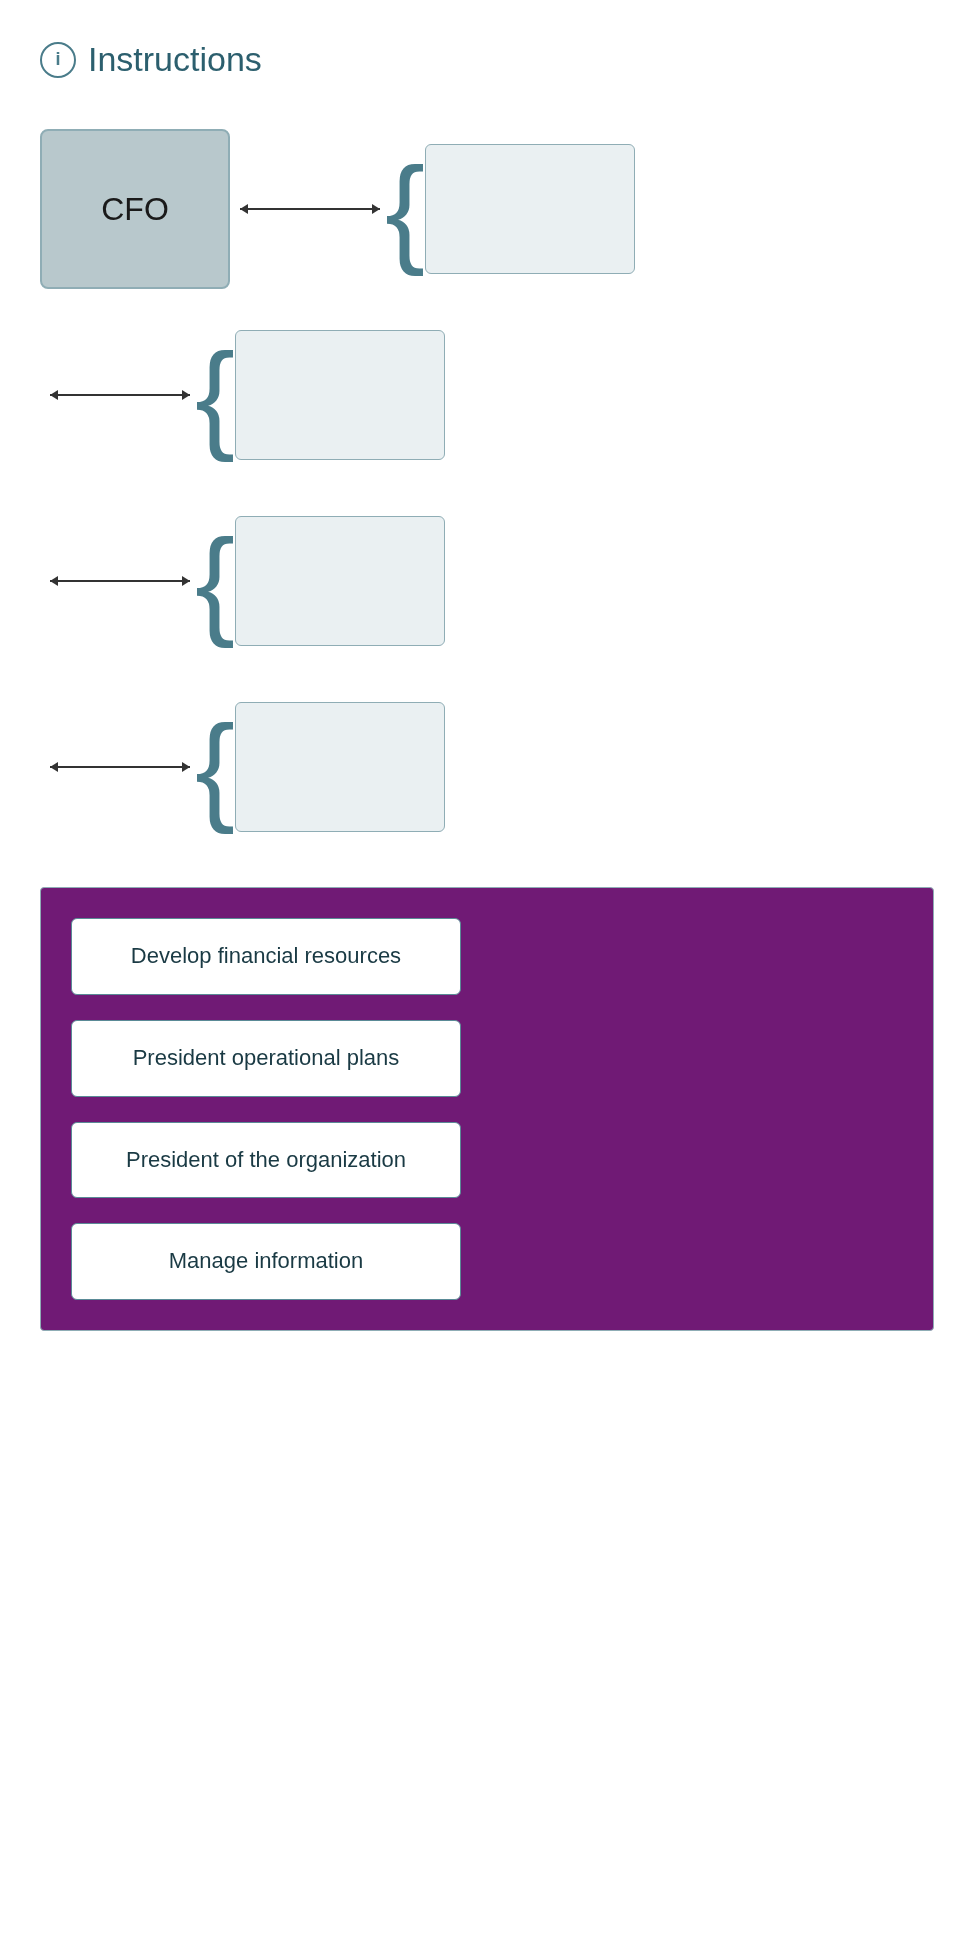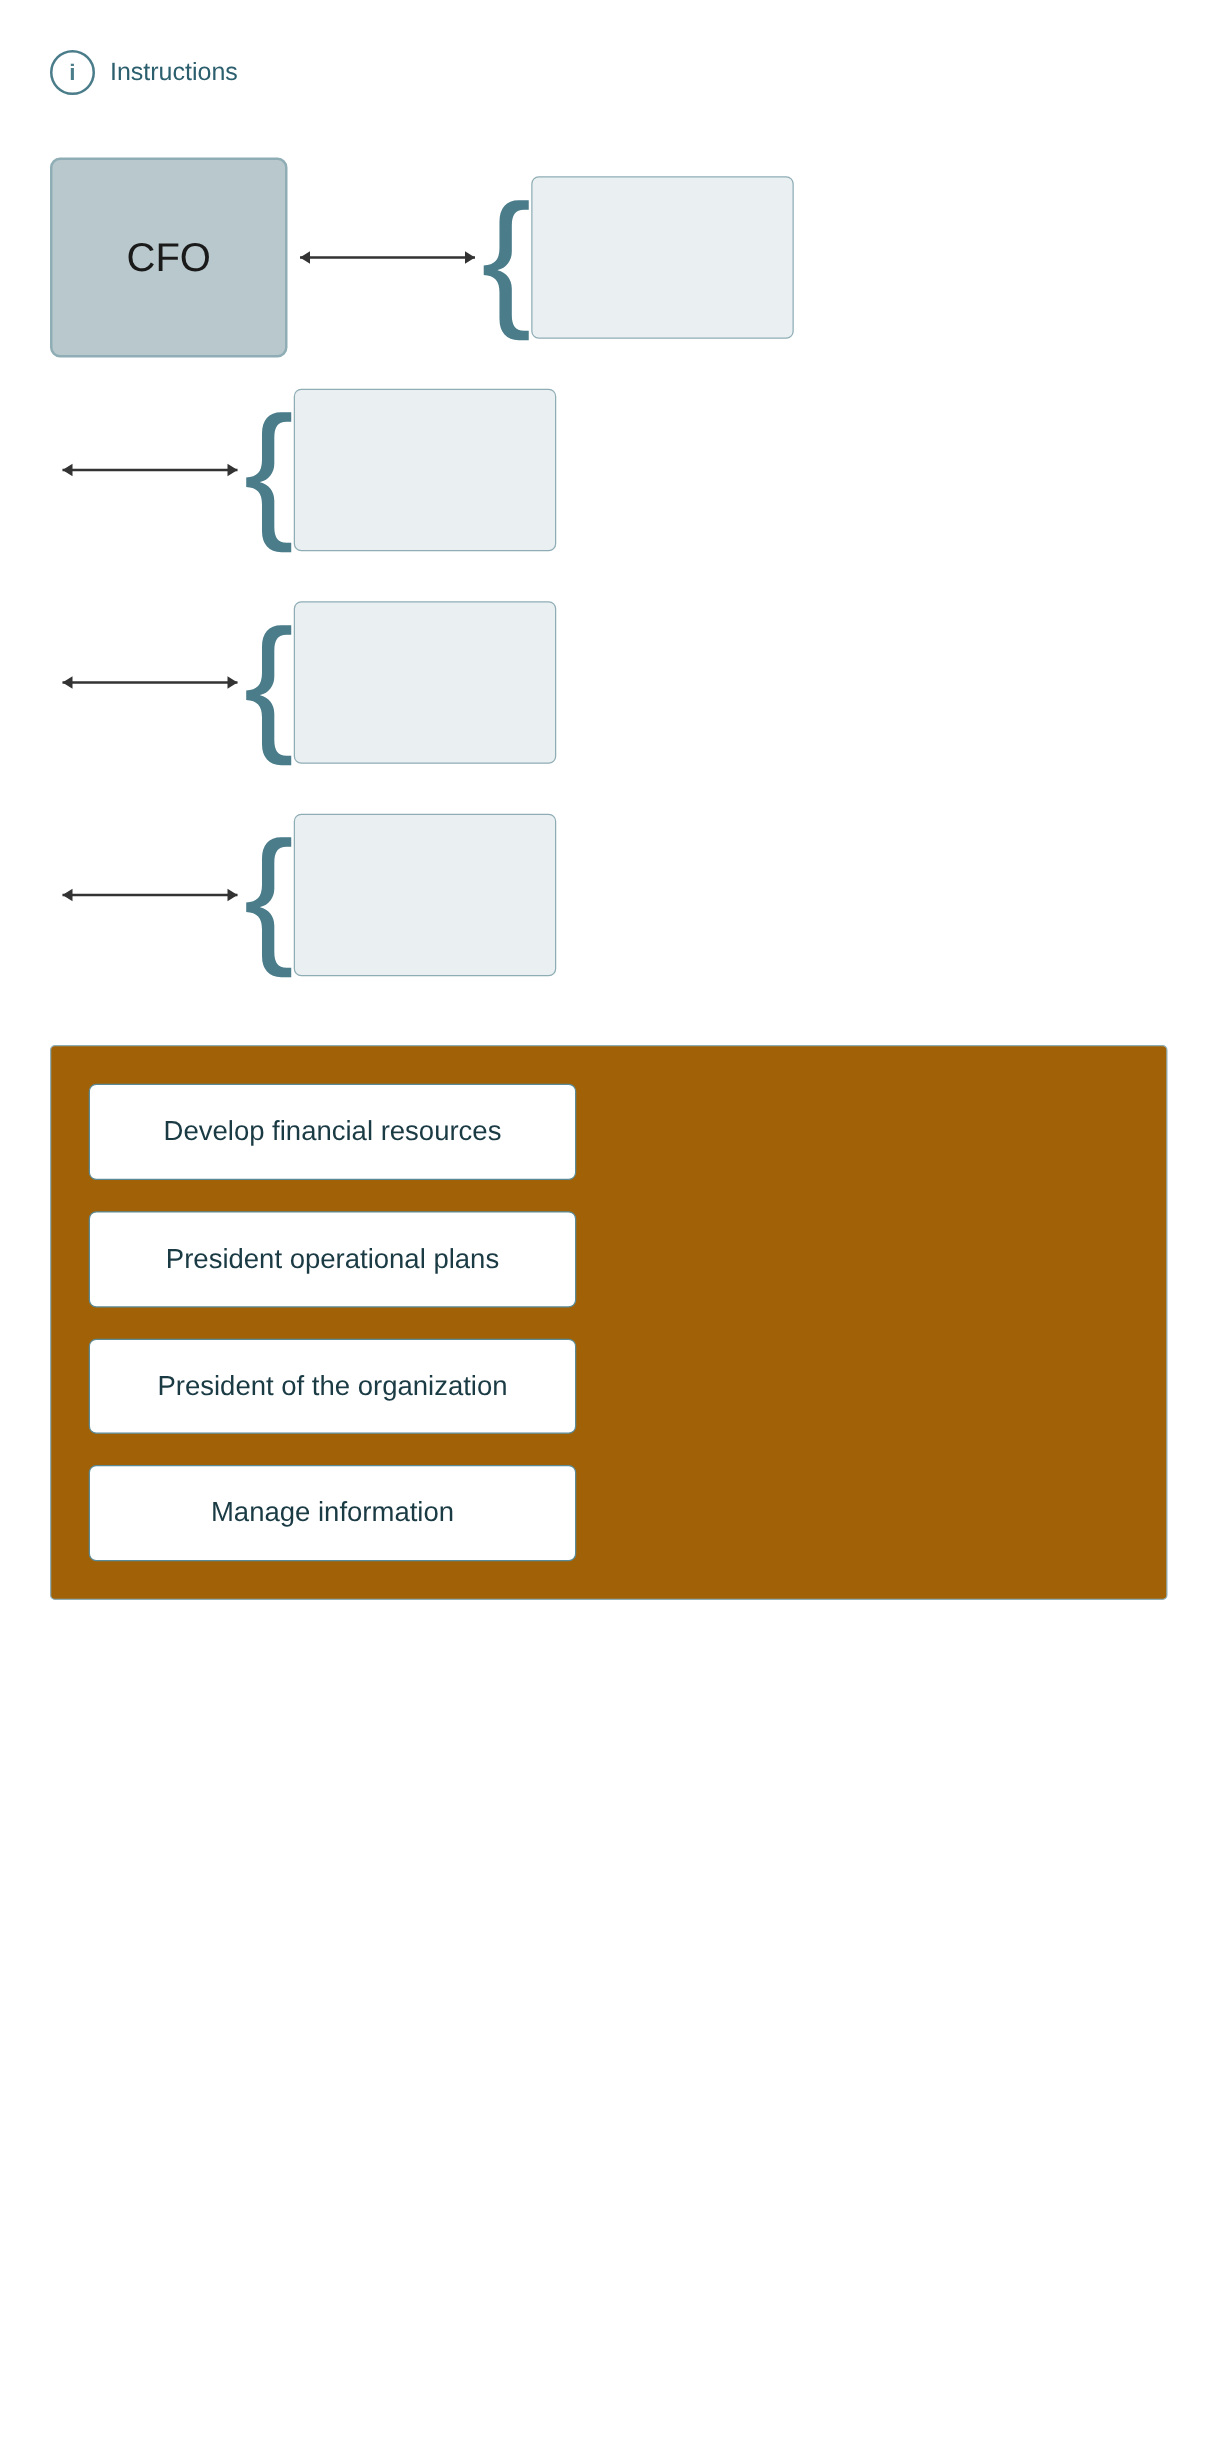--- a/index.html
+++ b/index.html
@@ -39,30 +39,30 @@
       display: flex;
       align-items: center;
       justify-content: center;
       color: #4a7c8a;
       font-size: 18px;
       font-weight: bold;
       flex-shrink: 0;
     }
 
     .instructions-title {
-      font-size: 20px;
+      font-size: 34px;
       color: #2c5f6e;
       font-weight: 500;
     }
 
     
     .matching-section {
       display: flex;
       flex-direction: column;
-      gap: 10px;
+      gap: 26px;
       margin-bottom: 40px;
     }
 
     .match-row {
       display: flex;
       align-items: center;
       gap: 0;
     }
 
     
@@ -142,21 +142,21 @@
       width: 210px;
       height: 130px;
       background: #eaf0f2;
       border: 1.5px solid #8fadb5;
       border-radius: 6px;
       flex-shrink: 0;
     }
 
     
     .answer-bank {
-      background: #a16207;
+      background: #701a75;
       border: 1.5px solid #8fadb5;
       border-radius: 4px;
       padding: 30px 30px 30px 30px;
       margin-top: 10px;
       display: flex;
       flex-direction: column;
       gap: 25px;
     }
 
     .answer-item {

